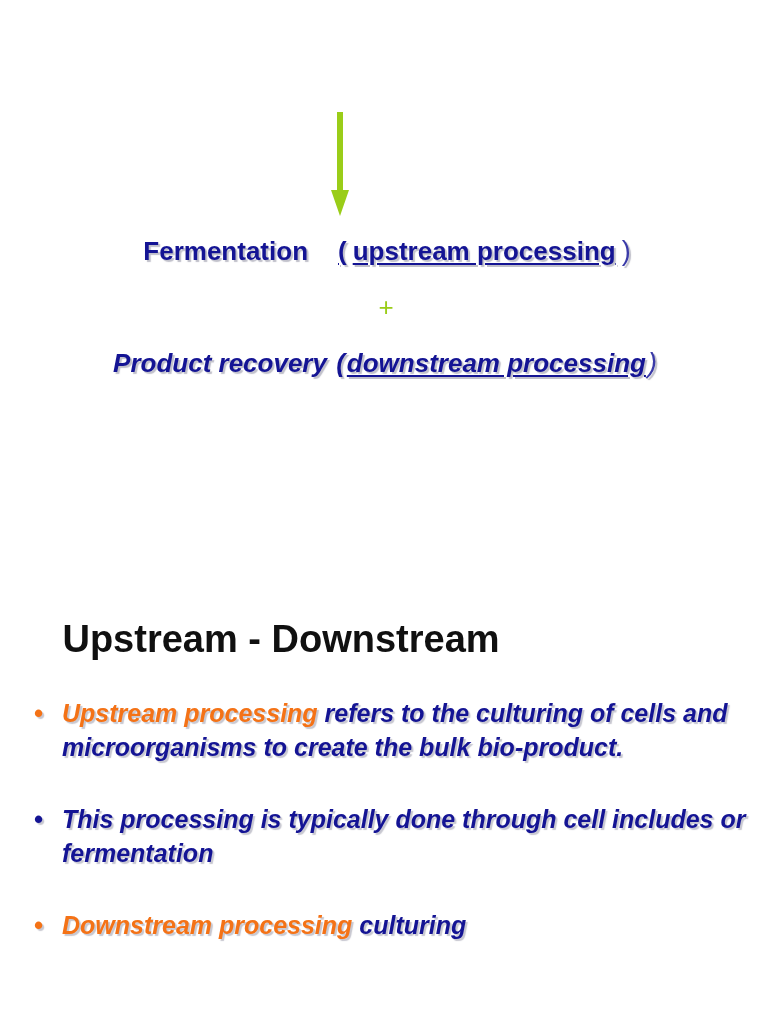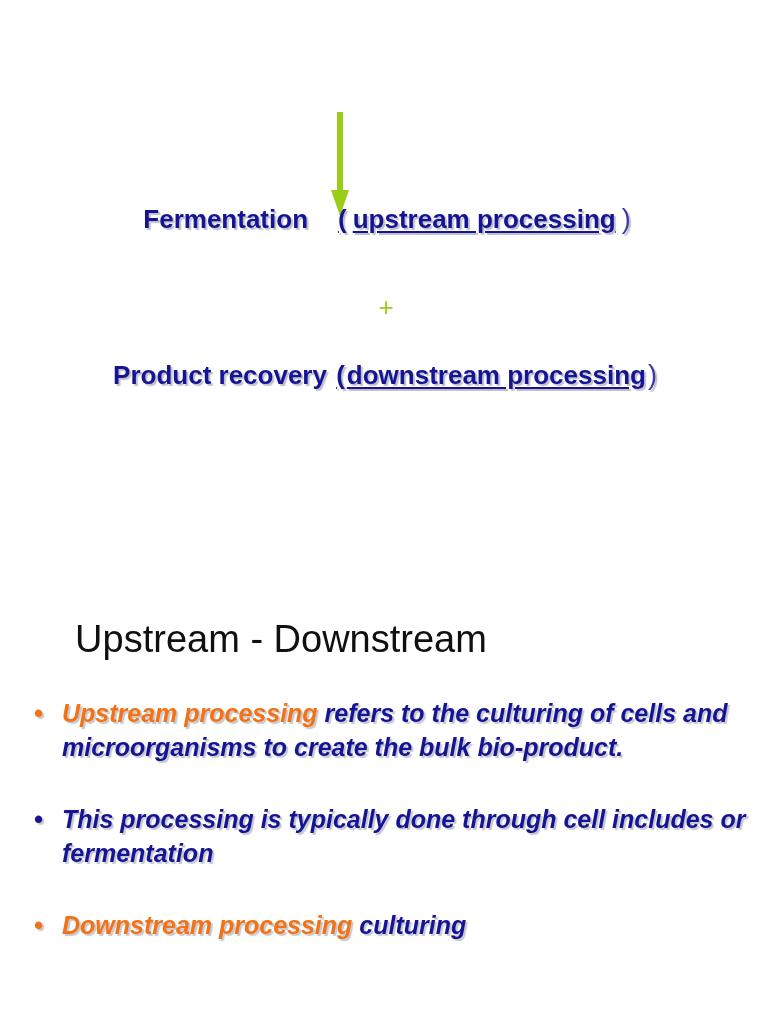--- a/index.html
+++ b/index.html
@@ -70,23 +70,23 @@
     position: absolute;
     width: 768px;
     left: 0;
     text-align: center;
     font-size: 26px;
     font-weight: bold;
     color: #141494;
     white-space: nowrap;
     text-shadow: 2px 2px 1px rgba(130,130,150,0.5);
   }
-  .eq-fermentation { top: 204px; }
+  .eq-fermentation { top: 236px; }
   .eq-fermentation > span { padding-left: 6px; }
-  .eq-product { top: 360px; }
+  .eq-product { top: 348px; font-style: italic; }
   .eq-product > span { padding-left: 2px; }
 
   .ul-term { text-decoration: underline; text-underline-offset: 3px; }
   .paren-light {
     color: #3a3aa8;
     font-weight: normal;
     font-size: 27px;
   }
   .gap { display: inline-block; width: 18px; }
 
@@ -105,21 +105,21 @@
   .plus > span { padding-left: 4px; }
 
   
   .section-heading {
     position: absolute;
     top: 618px;
     left: 0;
     width: 640px;
     text-align: center;
     font-size: 38px;
-    font-weight: normal;
+    font-weight: bold;
     color: #101010;
     white-space: nowrap;
   }
   .section-heading > span { padding-right: 78px; }
 
   
   .bullets {
     position: absolute;
     top: 696px;
     left: 34px;

